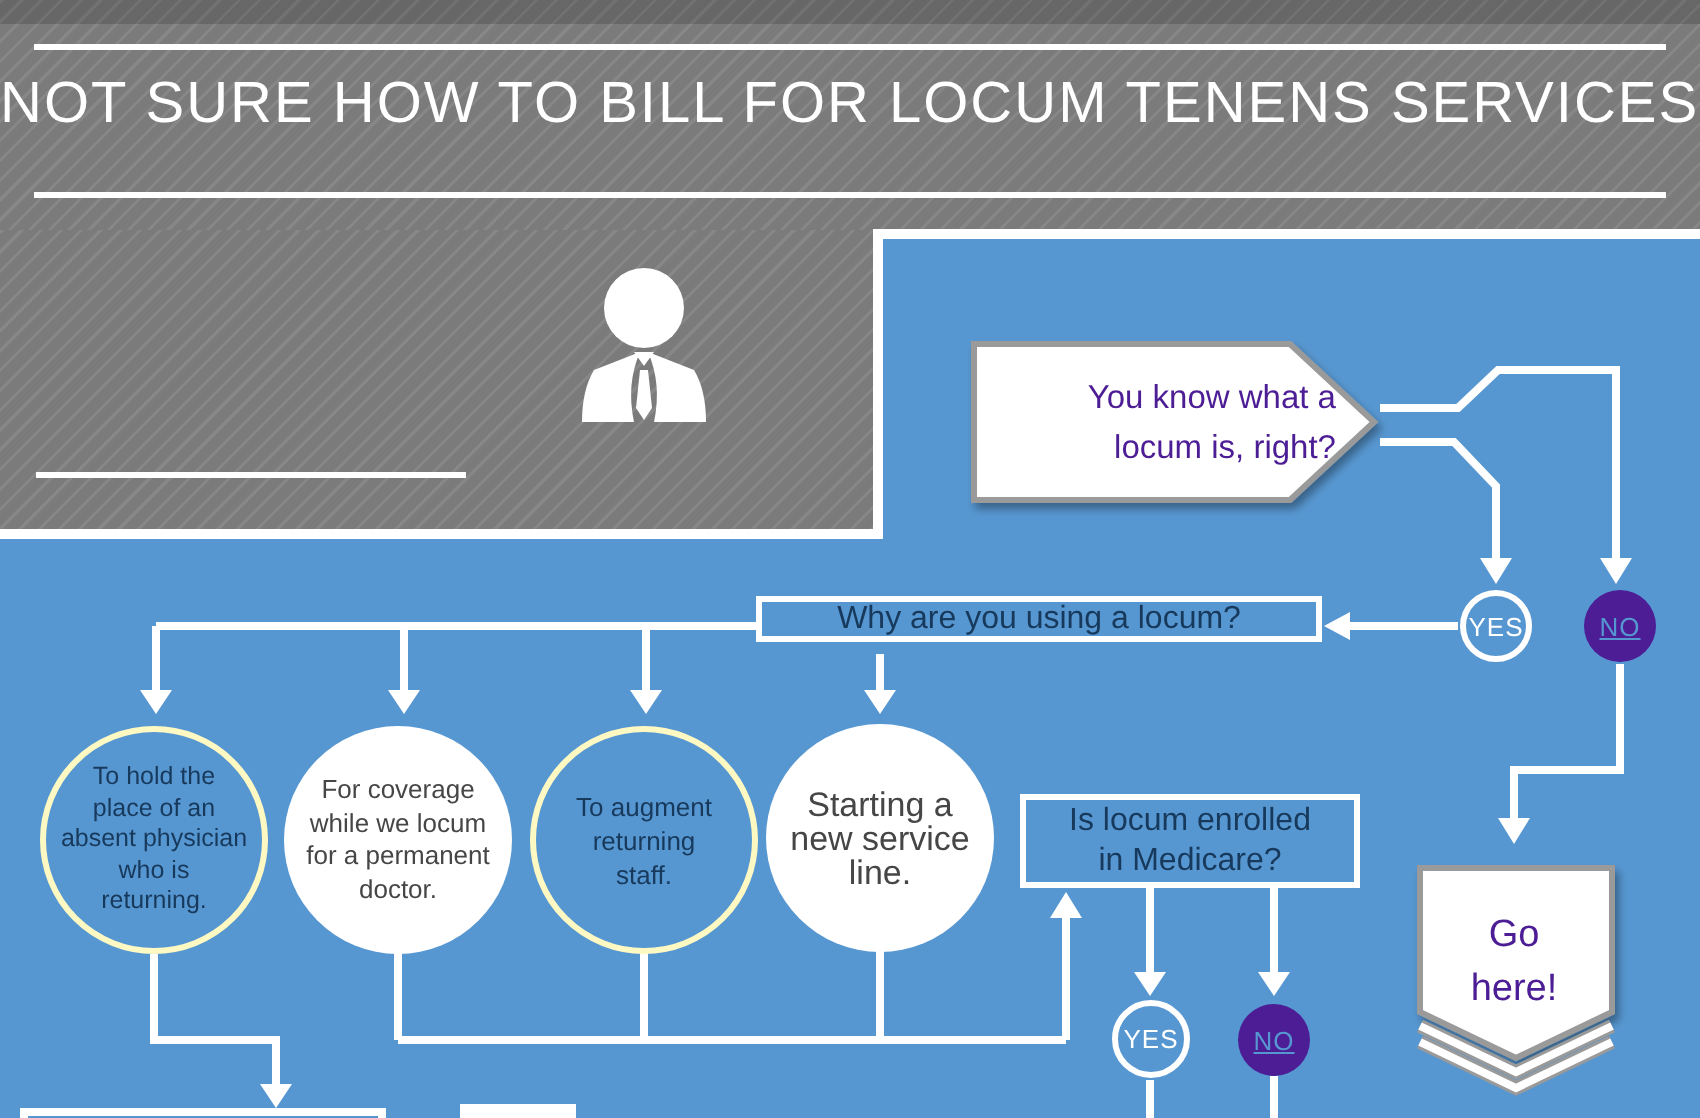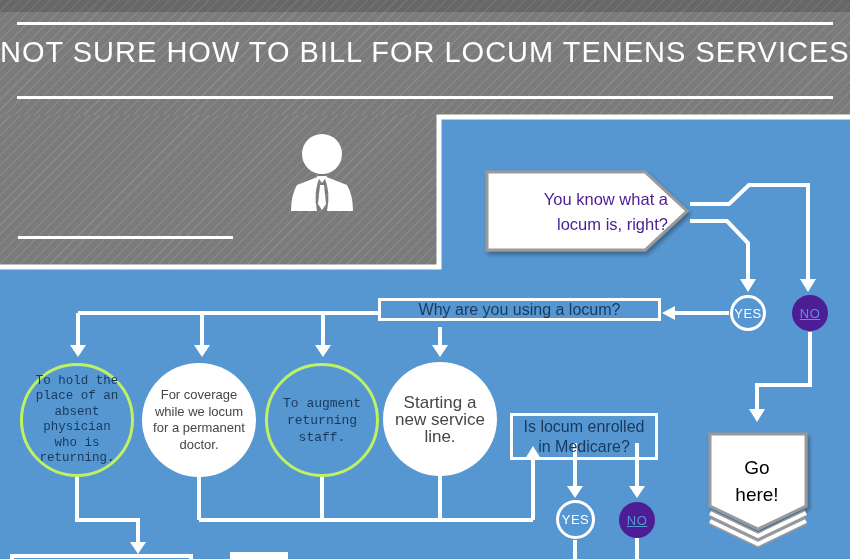--- a/index.html
+++ b/index.html
@@ -31,47 +31,47 @@
   }
   .person{position:absolute;left:287px;top:118px;}
   
   .ml{white-space:pre-line;}
   .flowbox{
     position:absolute;border:3px solid #fff;box-sizing:border-box;
     display:flex;align-items:center;justify-content:center;text-align:center;
     color:var(--c-navy,#17395c);
   }
   .why-box{left:378px;top:298px;width:283px;height:23px;font-size:16px;}
-  .medicare-box{left:510px;top:413px;width:148px;height:47px;font-size:16px;line-height:20px;}
+  .medicare-box{left:510px;top:397px;width:170px;height:47px;font-size:16px;line-height:20px;}
   .q1-text{
     position:absolute;left:503px;top:187px;width:165px;
     color:#4c1d95;font-size:16.5px;line-height:25px;text-align:right;
   }
   .gohere-text{
     position:absolute;left:710px;top:454px;width:94px;text-align:center;
-    color:#000000;font-size:19px;line-height:27px;
+    color:#4c1d95;font-size:19px;line-height:27px;
   }
   
   .dcircle{
     position:absolute;border-radius:50%;box-sizing:border-box;
     display:flex;align-items:center;justify-content:center;
     font-size:13px;letter-spacing:.5px;
   }
   .dcircle.outlined{border:3px solid #fff;color:#fff;background:transparent;}
   .dcircle.filledw{background:#4c1d95;color:var(--c-blue,#5797d1);text-decoration:underline;}
   .yes1{left:730px;top:295px;width:36px;height:36px;}
   .no1{left:792px;top:295px;width:36px;height:36px;}
   .yes2{left:556px;top:500px;width:39px;height:39px;}
   .no2{left:619px;top:502px;width:36px;height:36px;}
   
   .rcircle{
     position:absolute;width:114px;height:114px;border-radius:50%;box-sizing:border-box;
     display:flex;align-items:center;justify-content:center;text-align:center;
   }
-  .rcircle.outlined{border:3px solid #bef264;background:transparent;color:var(--c-navy,#17395c);font-family:Liberation Mono, monospace;}
+  .rcircle.outlined{border:3px solid #fef9c3;background:transparent;color:var(--c-navy,#17395c);}
   .rcircle.filledw{background:#fff;color:#464646;}
   .rc1{left:20px;top:363px;font-size:12.5px;line-height:15.5px;}
   .rc2{left:142px;top:363px;font-size:13px;line-height:16.5px;}
   .rc3{left:265px;top:363px;font-size:13px;line-height:17px;}
   .rc4{left:383px;top:362px;font-size:17px;line-height:17px;align-items:center;}
   
   .bottom-box-a{position:absolute;left:10px;top:554px;width:183px;height:24px;border:4px solid #fff;box-sizing:border-box;}
   .bottom-box-b{position:absolute;left:230px;top:552px;width:58px;height:16px;background:#fff;}
   .overlay{position:absolute;left:0;top:0;}
 </style>

